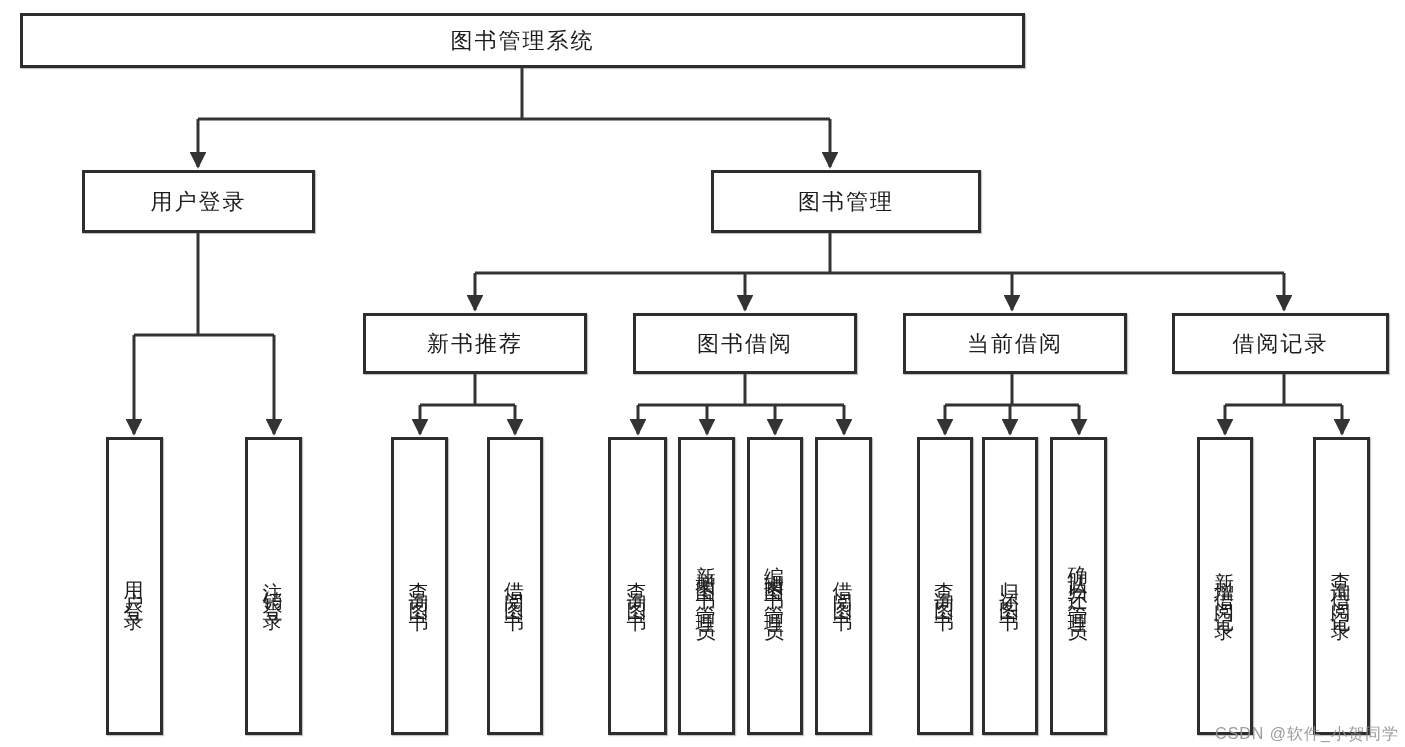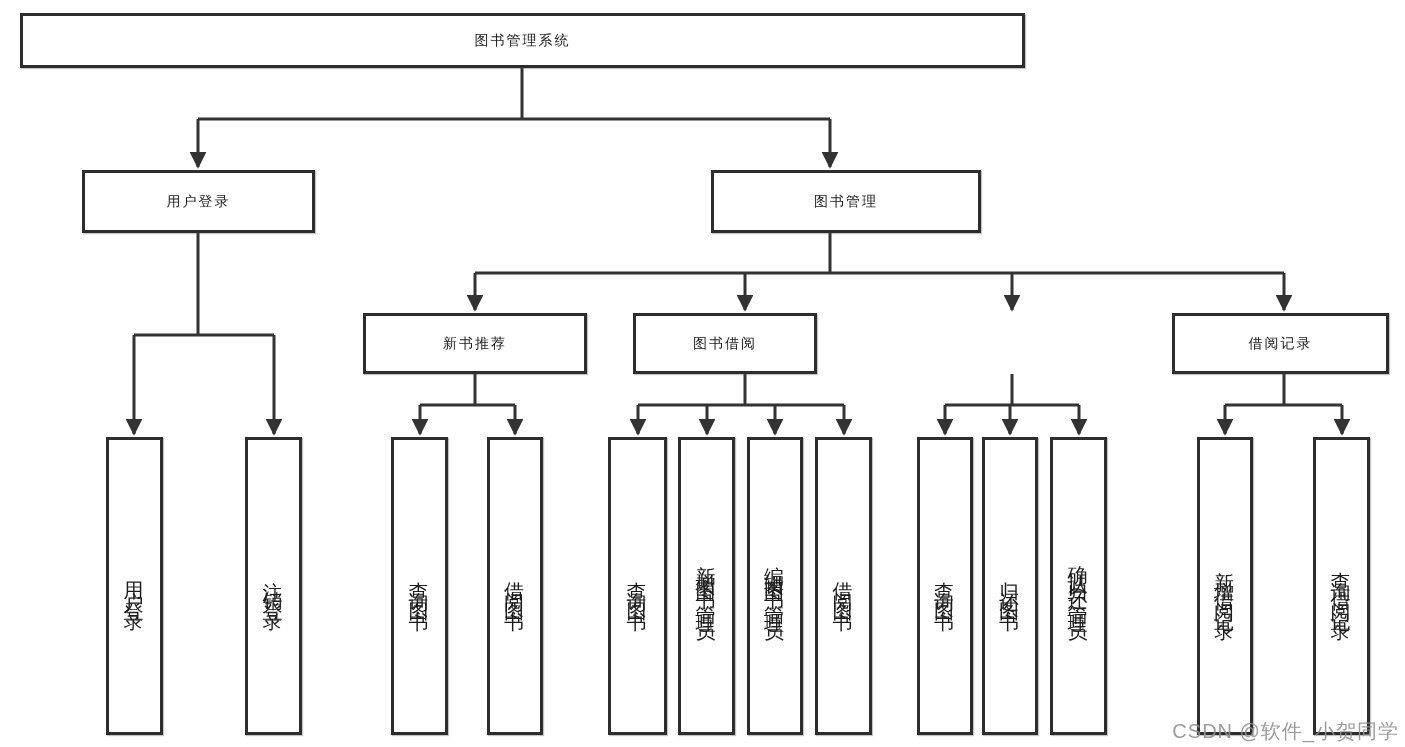--- a/index.html
+++ b/index.html
@@ -28,21 +28,21 @@
     position: absolute;
     background: #ffffff;
     border: 3px solid #2d2d2d;
     box-sizing: border-box;
     display: flex;
     align-items: center;
     justify-content: center;
     box-shadow: 1px 1px 1px rgba(90,90,90,0.35);
   }
   .h-node span {
-    font-size: 14px;
+    font-size: 22px;
     letter-spacing: 2px;
     white-space: nowrap;
     color: #1c1c1c;
   }
   .title-box { left: 20px; top: 13px; width: 1005px; height: 55px; }
   .lvl2 { top: 170px; height: 63px; }
   .lvl3 { top: 313px; height: 61px; }
   .leaf { top: 437px; height: 298px; }
   .leaf span {
     writing-mode: vertical-rl;
@@ -50,21 +50,21 @@
     font-size: 20px;
     letter-spacing: 10px;
     color: #1c1c1c;
   }
   .leaf.long span { letter-spacing: 8px; }
 
   #watermark {
     position: absolute;
     right: 6px;
     bottom: 2px;
-    font-size: 20px;
+    font-size: 16px;
     color: rgba(145,145,145,0.9);
     letter-spacing: 1px;
     white-space: nowrap;
   }
 </style>
 </head>
 <body>
 
 <div id="canvas">
 
@@ -117,22 +117,25 @@
   <div class="node h-node lvl2" style="left:82px; width:233px;">
     <span>用户登录</span>
   </div>
   <div class="node h-node lvl2" style="left:711px; width:270px;">
     <span>图书管理</span>
   </div>
 
   <div class="node h-node lvl3" style="left:363px; width:224px;">
     <span>新书推荐</span>
   </div>
-  <div class="node h-node lvl3" style="left:633px; width:184px;">
+  <div class="node h-node lvl3" style="left:633px; width:224px;">
     <span>图书借阅</span>
+  </div>
+  <div class="node h-node lvl3" style="left:903px; width:224px;">
+    <span>当前借阅</span>
   </div>
   <div class="node h-node lvl3" style="left:1172px; width:217px;">
     <span>借阅记录</span>
   </div>
 
   <div class="node leaf" style="left:106px; width:57px;">
     <span>用户登录</span>
   </div>
   <div class="node leaf" style="left:245px; width:57px;">
     <span>注销登录</span>

